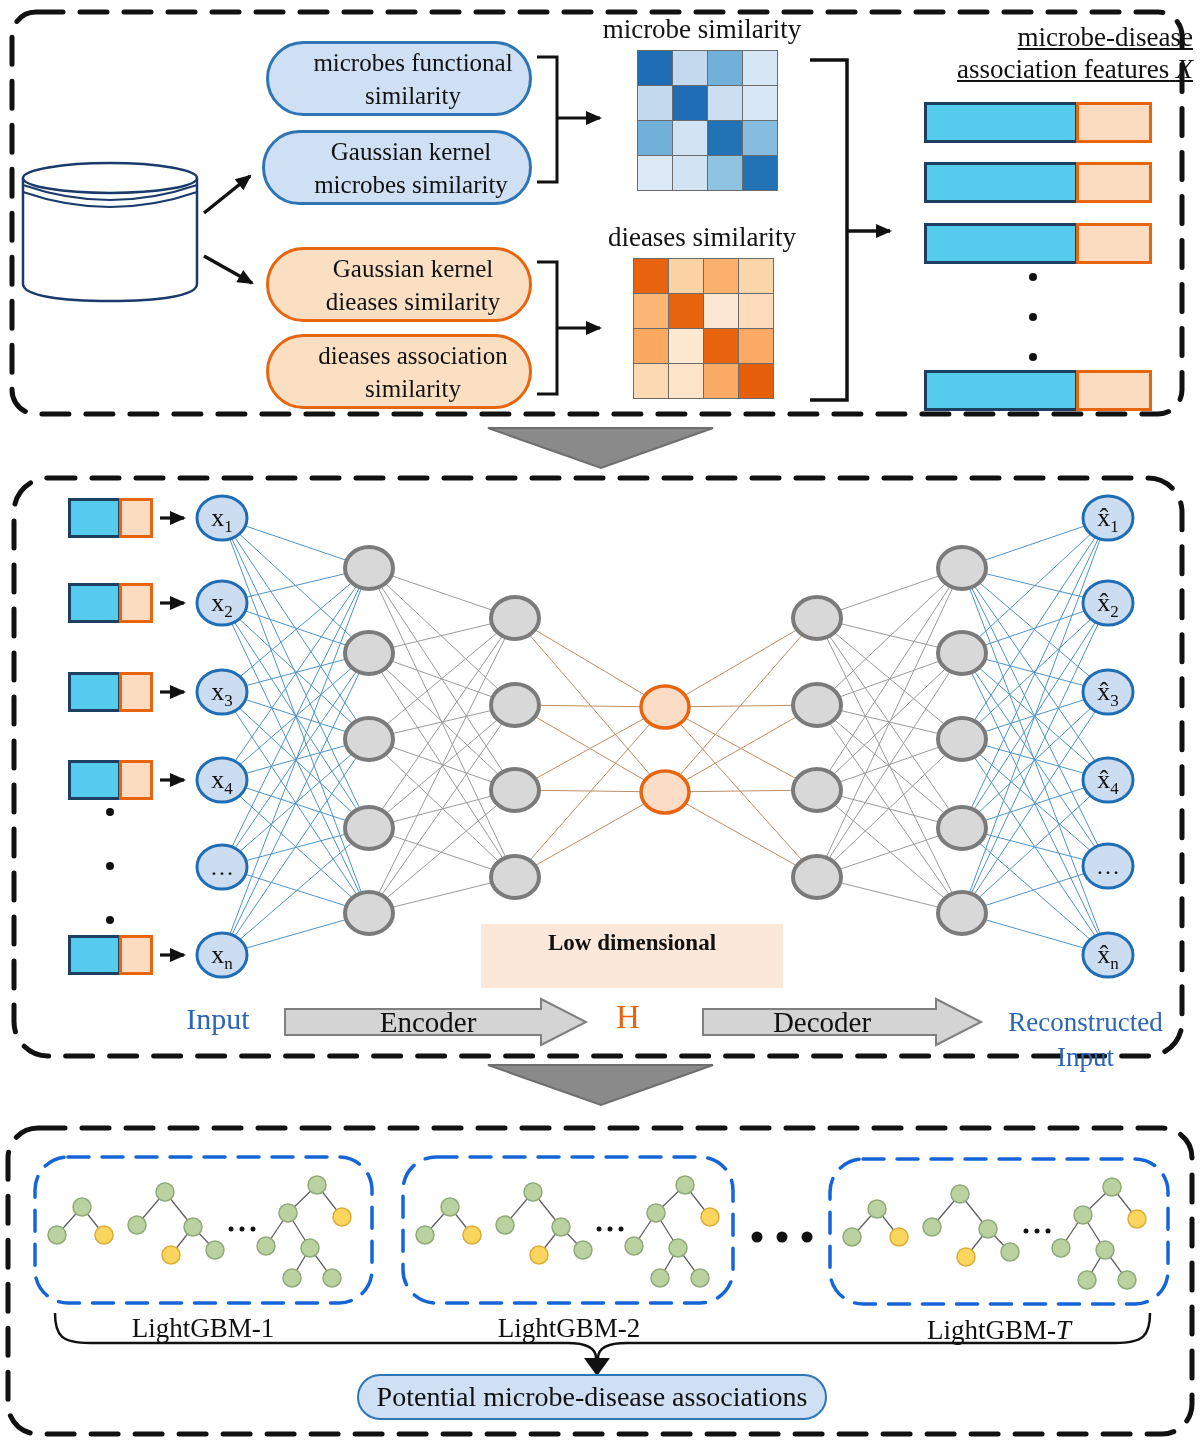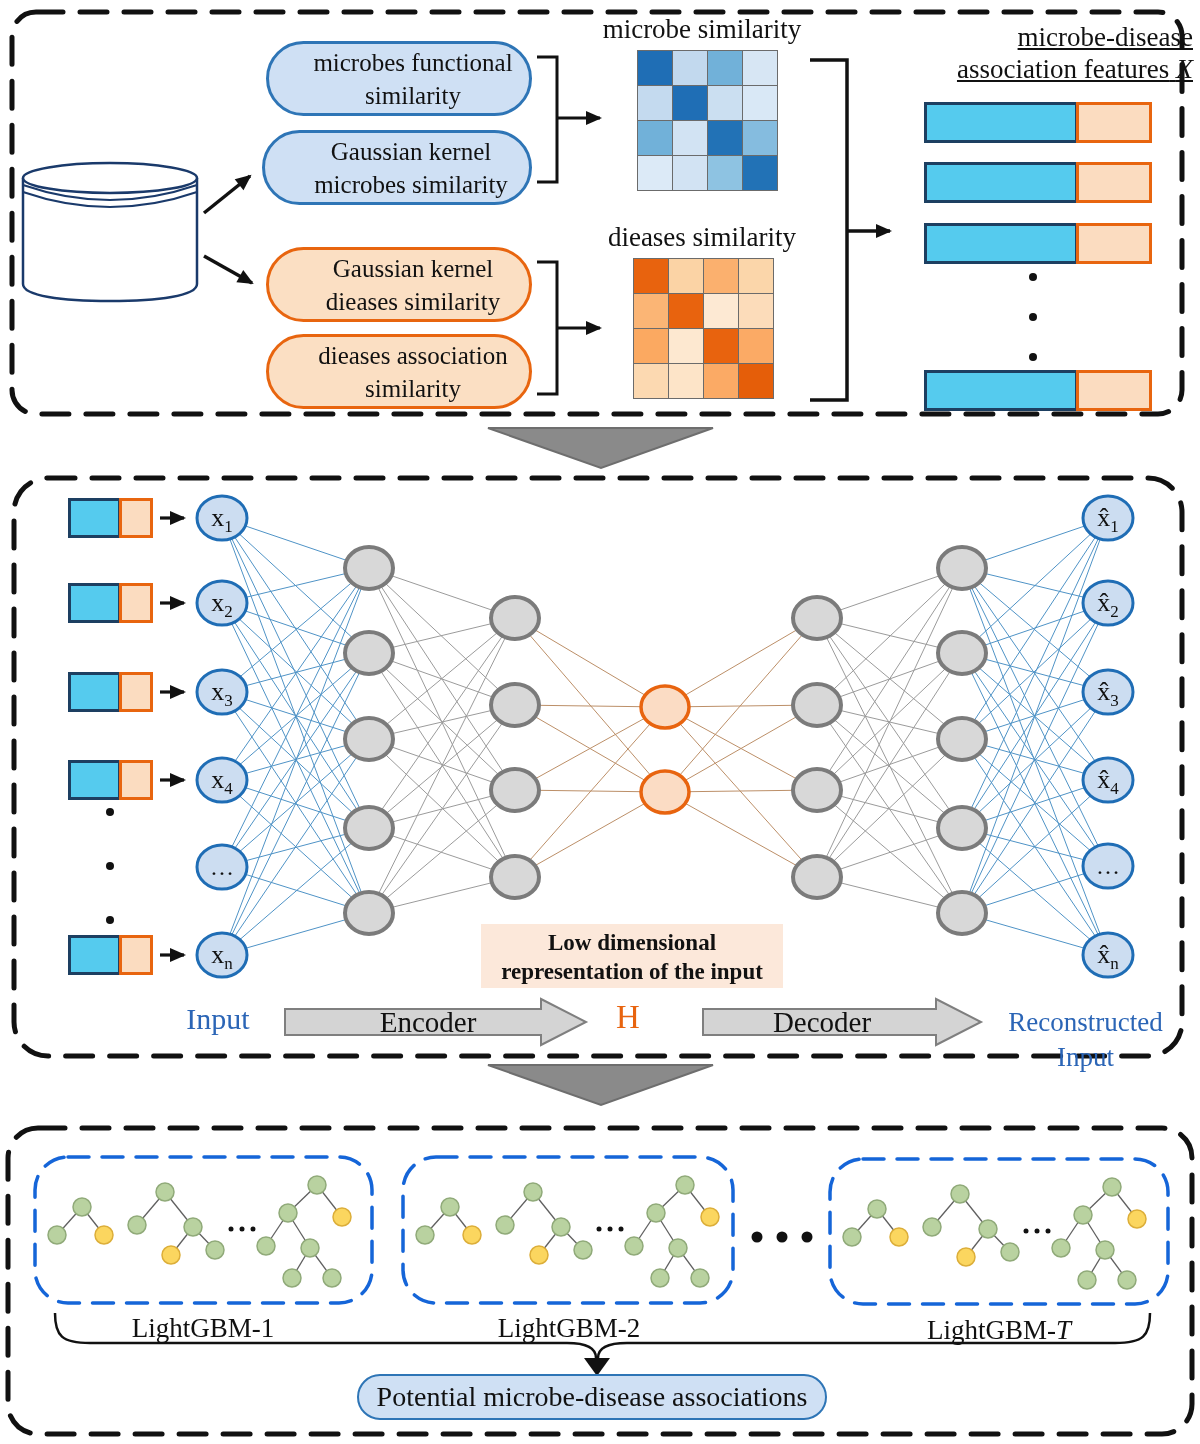--- a/index.html
+++ b/index.html
@@ -484,21 +484,20 @@
       <div class="bar-c"></div>
       <div class="bar-o"></div>
     </div>
   <div class="bar ibar" style="left:68px;top:935px">
       <div class="bar-c"></div>
       <div class="bar-o"></div>
     </div>
 
   <div class="lowdim" style="left:481px;top:924px;width:302px;height:64px">
     <span>Low dimensional</span>
-    <span>representation of the input</span>
   </div>
 
   <div class="plabel" style="left:168px;top:1002px;width:100px;font-size:30px;color:var(--label_blue)">Input</div>
   <div class="plabel" style="left:602px;top:999px;width:52px;font-size:33px;color:var(--h_orange)">H</div>
   <div class="plabel" style="left:993px;top:1005px;width:185px;font-size:27px;line-height:35px;color:var(--label_blue)">
     <span>Reconstructed</span>
     <span>Input</span>
   </div>
 
   <div class="plabel lgbm" style="left:103px;top:1313px;width:200px">

